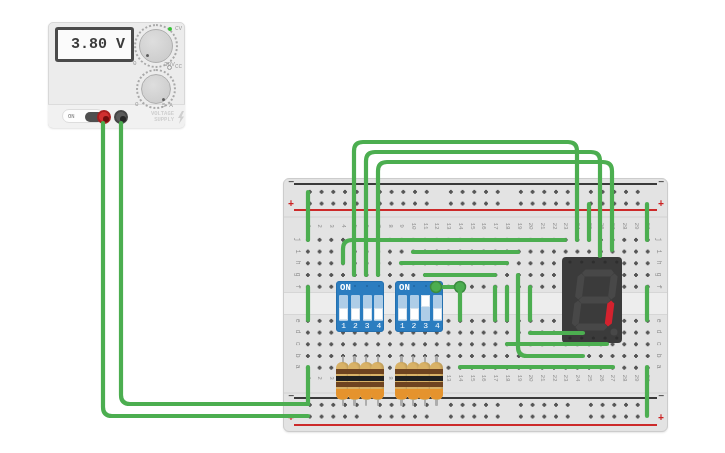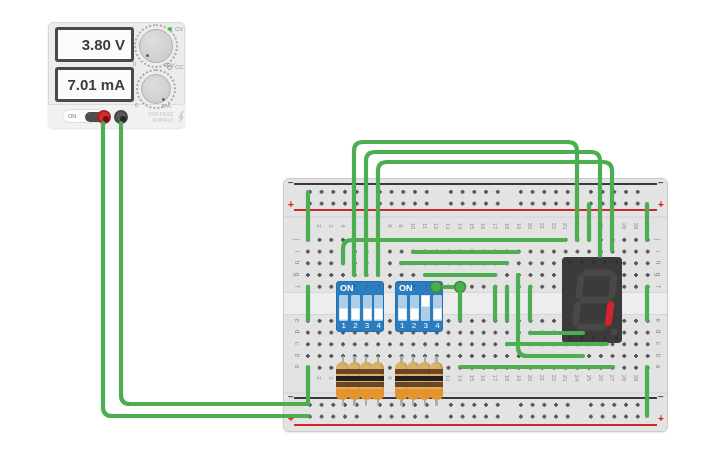--- a/index.html
+++ b/index.html
@@ -1,17 +1,17 @@
 <!DOCTYPE html>
 <html><head>
 <meta charset="utf-8">
 <style>
   html,body{margin:0;padding:0;background:#ffffff;}
   #stage{position:relative;width:725px;height:453px;background:#ffffff;overflow:hidden;
-         font-family:Liberation Sans, sans-serif;}
+         font-family:Liberation Mono, monospace;}
   #stage *{box-sizing:border-box;}
   .abs{position:absolute;}
 
   
   .ps-body{left:48px;top:22px;width:137px;height:106px;background:#ececec;
            border:1px solid #d8d8d8;border-radius:5px;box-shadow:0 1px 2px rgba(0,0,0,.12);}
   .ps-strip{left:48px;top:104px;width:137px;height:24px;background:#f1f1f1;
             border-top:1px solid #dcdcdc;border-radius:0 0 5px 5px;}
   .ps-display{left:55px;width:79px;height:35px;background:#fbfbfb;border:3px solid #4a4a4a;
               border-radius:3px;display:flex;align-items:center;justify-content:flex-end;
@@ -69,23 +69,20 @@
 </head>
 <body>
 
 <div id="stage">
 
   <div class="abs ps-body"></div>
   <div class="abs ps-strip"></div>
 
   <div class="abs ps-display" style="top:27px">
     <span>3.80 V</span>
-  </div>
-  <div class="abs ps-display" style="top:67px">
-    <span>7.01 mA</span>
   </div>
 
   <div class="abs knob-ticks" style="left:134px;top:24px;width:44px;height:44px"></div>
   <div class="abs knob" style="left:139px;top:29px;width:34px;height:34px"></div>
   <div class="abs knob-dot" style="left:146px;top:54px"></div>
   <span class="abs tiny" style="left:133px;top:61px">0</span>
   <span class="abs tiny" style="left:164px;top:62px">30V</span>
   <div class="abs led" style="left:168px;top:27px;background:#35c135"></div>
   <span class="abs tiny" style="left:175px;top:26px">CV</span>
 

